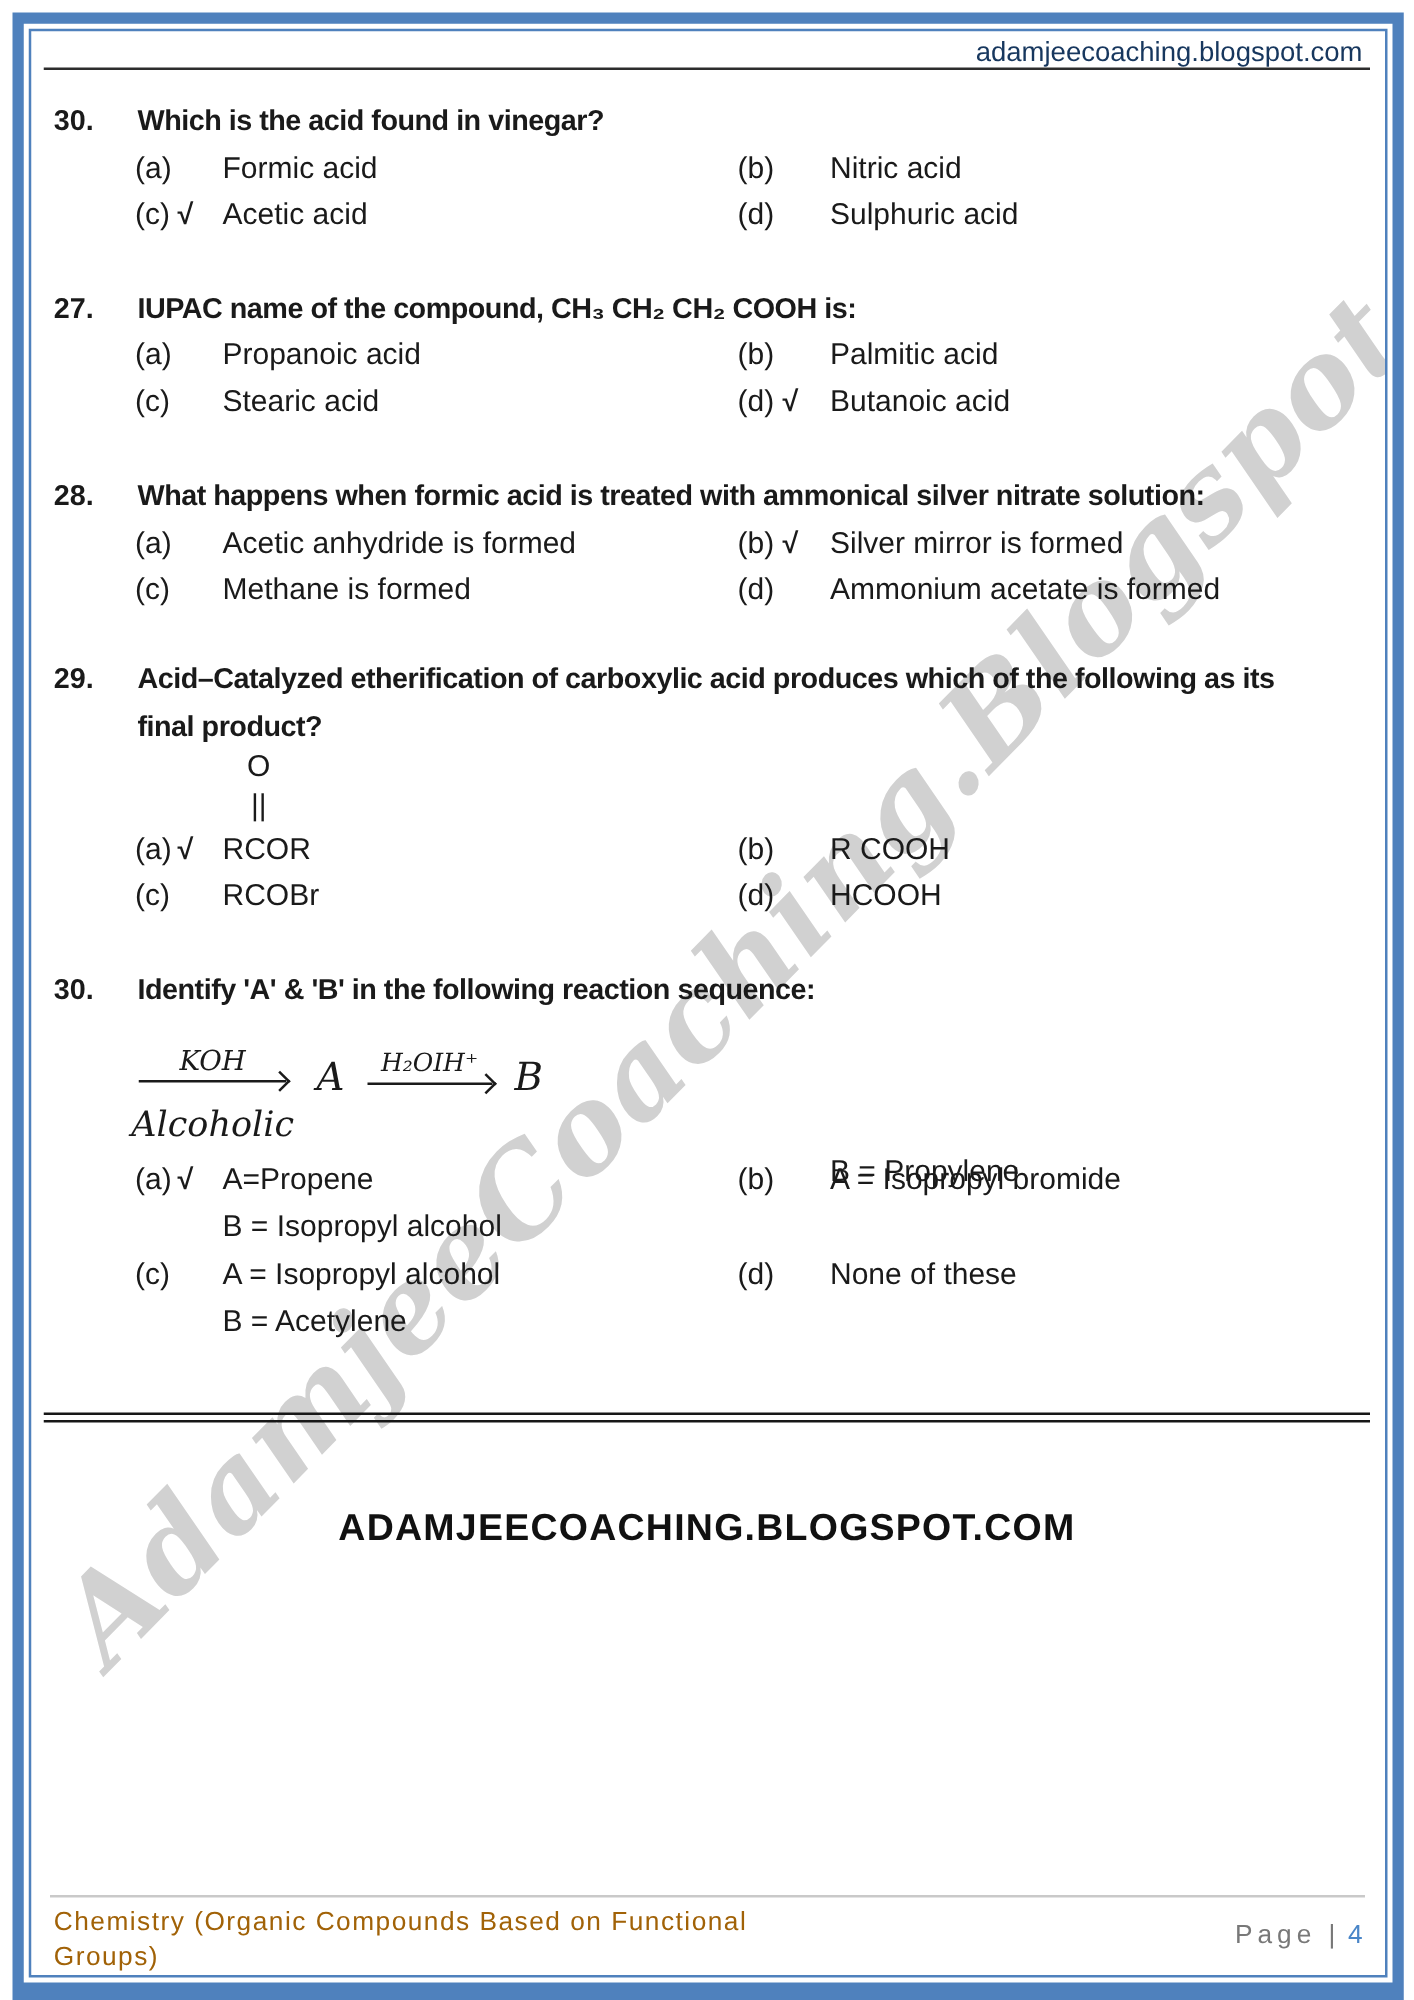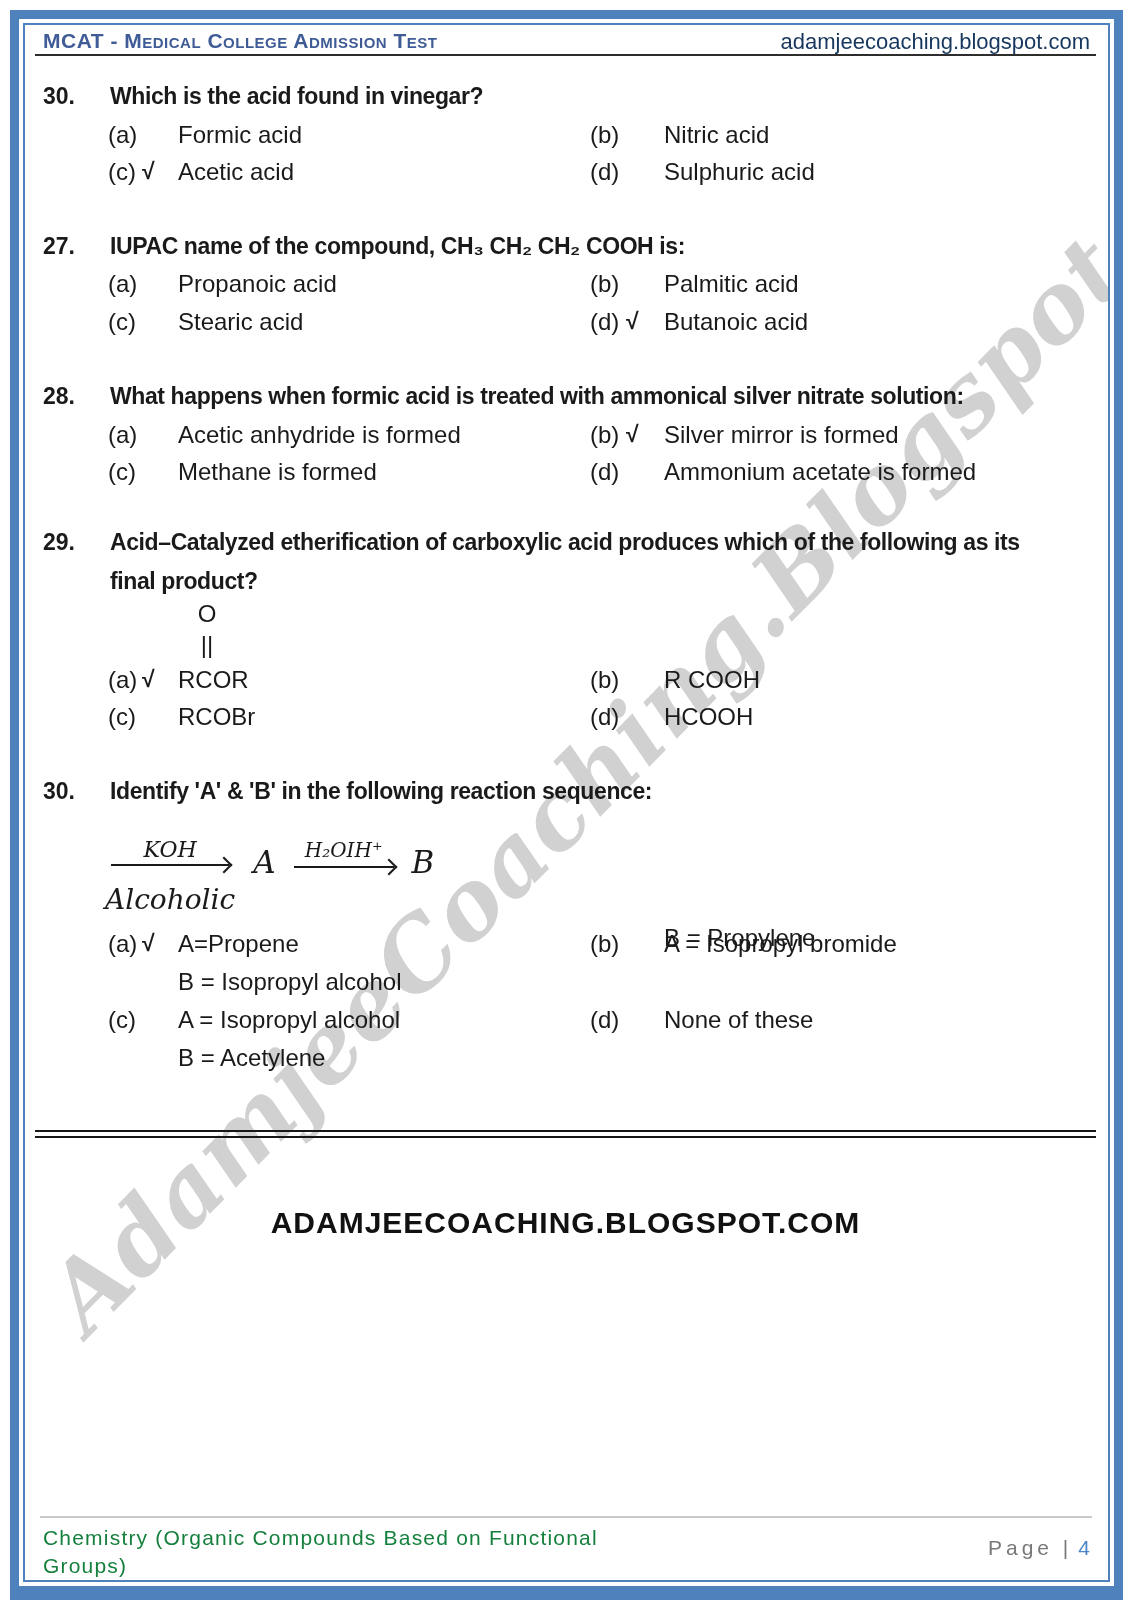--- a/index.html
+++ b/index.html
@@ -56,37 +56,36 @@
 
   
   .dbl-rule{left:35px;right:35px;height:2px;background:#171717;}
   .banner1{left:0;right:0;top:1148px;text-align:center;font-variant:small-caps;font-weight:600;
            font-size:38px;color:#2a5499;letter-spacing:.5px;}
   .banner2{left:0;right:0;top:1206px;text-align:center;font-weight:700;font-size:30px;
            color:#111;letter-spacing:1px;}
 
   
   .ftr-rule{left:40px;right:39px;top:1516px;height:2px;background:#c9c9c9;}
-  .ftr-line{left:43px;font-size:21px;color:#15803d;letter-spacing:1.2px;white-space:nowrap;}
+  .ftr-line{left:43px;font-size:21px;color:#a16207;letter-spacing:1.2px;white-space:nowrap;}
   .ftr-page{right:41px;top:1536px;font-size:21px;white-space:nowrap;}
   .pg-label{color:#787878;letter-spacing:4px;}
   .pg-num{color:#4a86c8;margin-left:6px;}
 </style>
 </head>
 <body>
 
 <div class="canvas">
 
   <div class="wm-clip">
     <div class="watermark">AdamjeeCoaching.Blogspot.Com</div>
   </div>
 
   <div class="content">
 
-    <span class="abs hdr-left">MCAT - Medical College Admission Test</span>
     <span class="abs hdr-right">adamjeecoaching.blogspot.com</span>
     <div class="abs hdr-rule"></div>
 
     <section>
       <span class="abs num" style="top:83px">30.</span>
       <span class="abs qtext" style="top:83px">Which is the acid found in vinegar?</span>
       <span class="abs l1" style="top:121px">(a)</span>
       <span class="abs t1" style="top:121px">Formic acid</span>
       <span class="abs l2" style="top:121px">(b)</span>
       <span class="abs t2" style="top:121px">Nitric acid</span>

